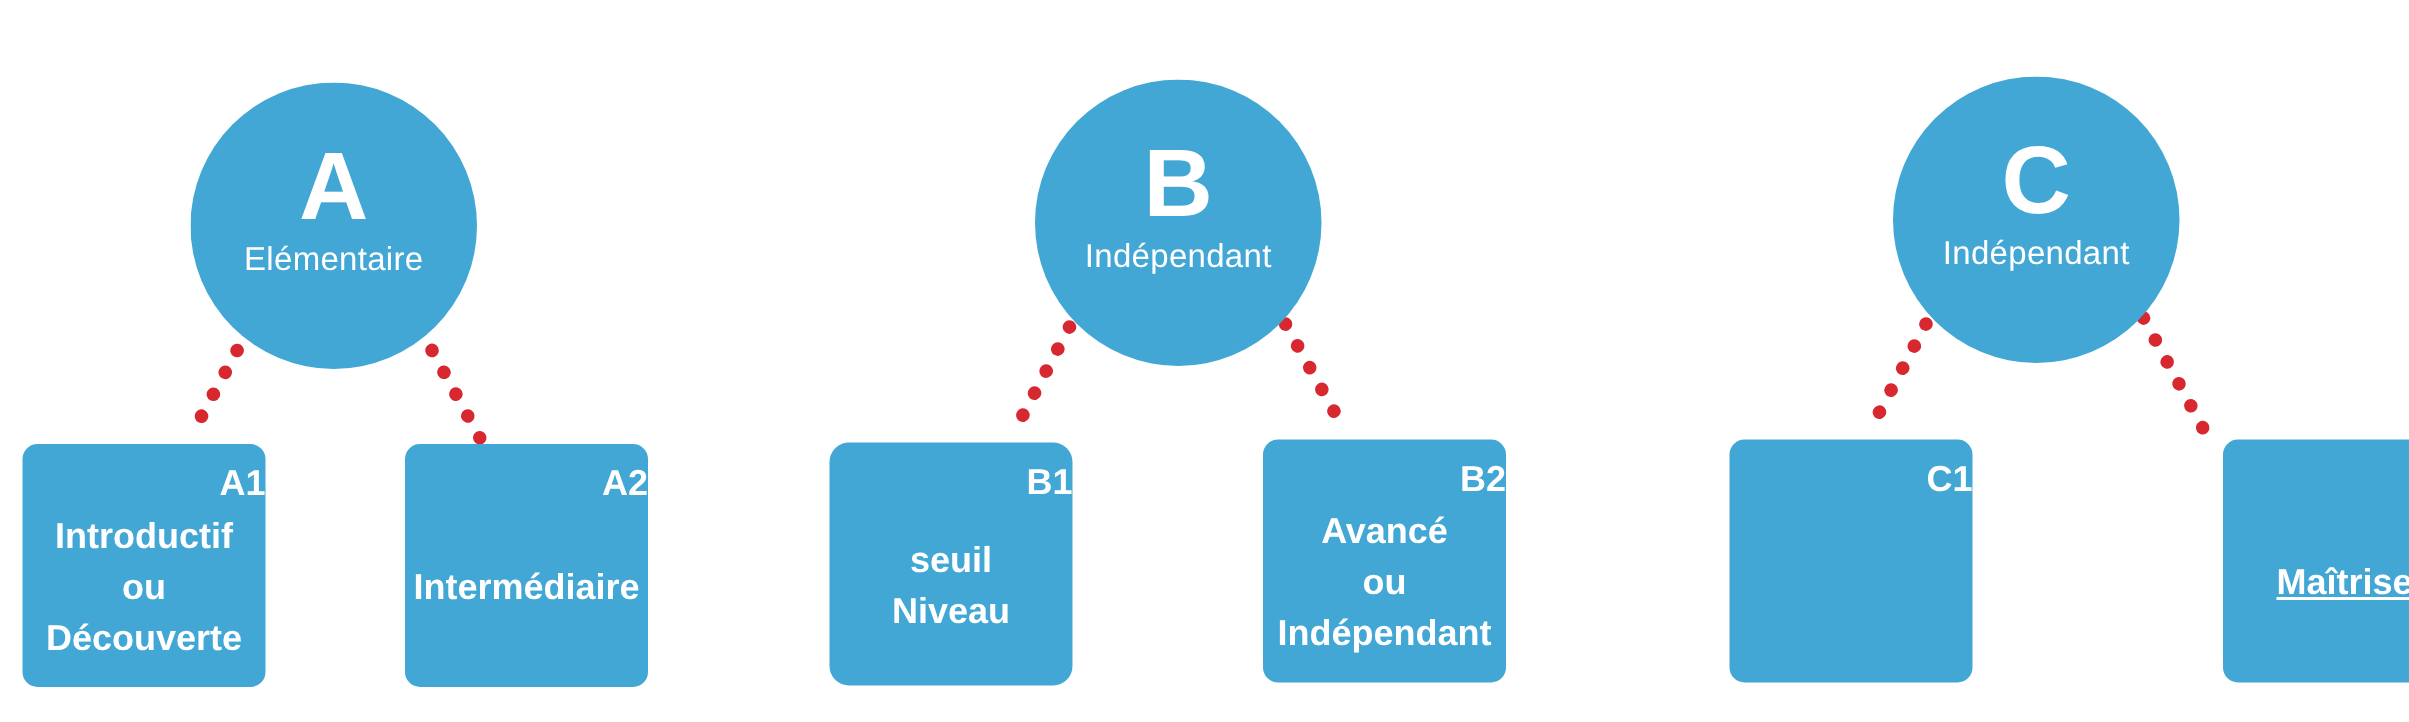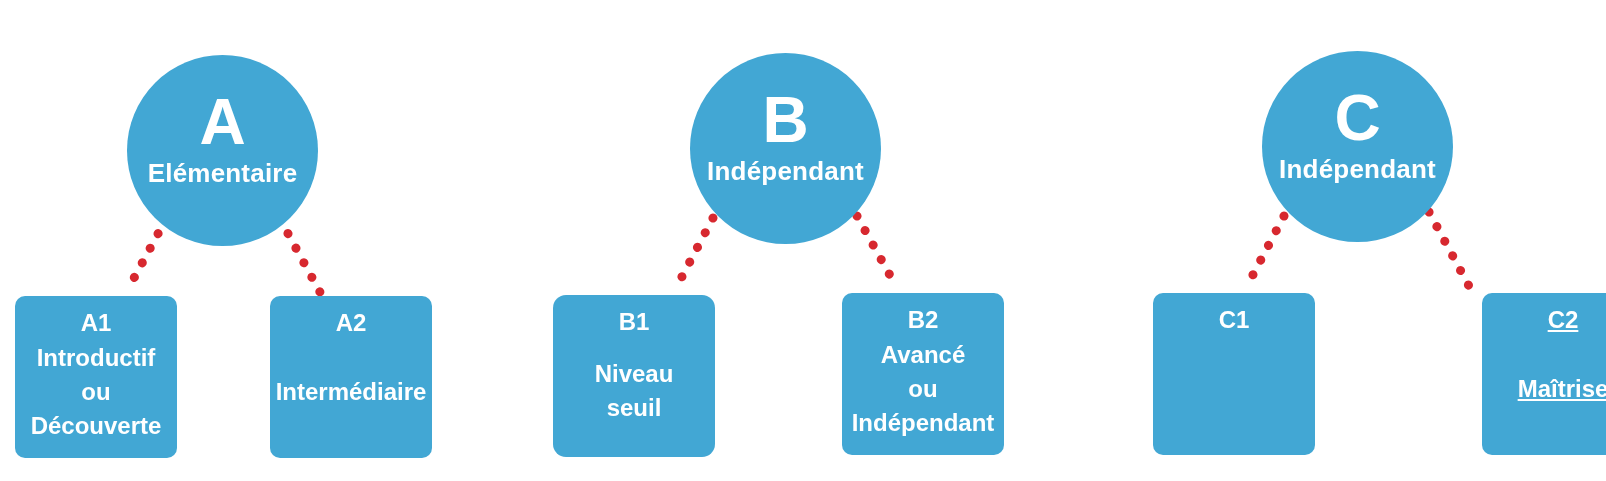--- a/index.html
+++ b/index.html
@@ -14,29 +14,29 @@
 
   .connector-layer{position:absolute;left:0;top:0;width:1606px;height:481px;z-index:1;pointer-events:none;}
   .connector-layer line{stroke:var(--dot-color);stroke-width:9;stroke-linecap:round;stroke-dasharray:0.1 16.5;}
 
   .level-circle{position:absolute;width:191px;height:191px;border-radius:50%;
     background:var(--node-fill);color:var(--text-color);z-index:2;
     display:flex;flex-direction:column;align-items:center;justify-content:center;
     text-align:center;transform:translateZ(0);}
   .circle-inner{display:flex;flex-direction:column;align-items:center;gap:6px;padding-bottom:26px;}
   .circle-letter{font-size:64px;font-weight:700;line-height:1;}
-  .circle-label{font-size:26px;font-weight:700;line-height:1;letter-spacing:0.2px;}
+  .circle-label{font-size:22px;font-weight:400;line-height:1;letter-spacing:0.2px;}
 
   .pos-circle-a{left:127px;top:55px;}
   .pos-circle-b{left:690px;top:53px;}
   .pos-circle-c{left:1262px;top:51px;}
 
   .level-box{position:absolute;width:162px;height:162px;border-radius:10px;
     background:var(--node-fill);color:var(--text-color);z-index:2;
-    display:flex;flex-direction:column;align-items:center;text-align:center;}
+    display:flex;flex-direction:column;align-items:flex-end;text-align:center;}
   .box-code{margin-top:10px;font-size:24px;font-weight:700;line-height:34px;}
   .box-labels{flex:1;display:flex;flex-direction:column;justify-content:center;
     padding-bottom:14px;width:100%;}
   .box-label-line{font-size:24px;font-weight:700;line-height:34px;white-space:nowrap;}
 
   .pos-box-a1{left:15px;top:296px;}
   .pos-box-a2{left:270px;top:296px;}
   .pos-box-b1{left:553px;top:295px;border-radius:13px;}
   .pos-box-b2{left:842px;top:293px;}
   .pos-box-c1{left:1153px;top:293px;gap:48px;}
@@ -82,22 +82,22 @@
   <div class="level-circle pos-circle-b">
     <div class="circle-inner">
       <div class="circle-letter">B</div>
       <div class="circle-label">Indépendant</div>
     </div>
   </div>
 
   <div class="level-box pos-box-b1">
     <div class="box-code">B1</div>
     <div class="box-labels">
+      <div class="box-label-line">seuil</div>
       <div class="box-label-line">Niveau</div>
-      <div class="box-label-line">seuil</div>
     </div>
   </div>
 
   <div class="level-box pos-box-b2">
     <div class="box-code">B2</div>
     <div class="box-labels">
       <div class="box-label-line">Avancé</div>
       <div class="box-label-line">ou</div>
       <div class="box-label-line">Indépendant</div>
     </div>

